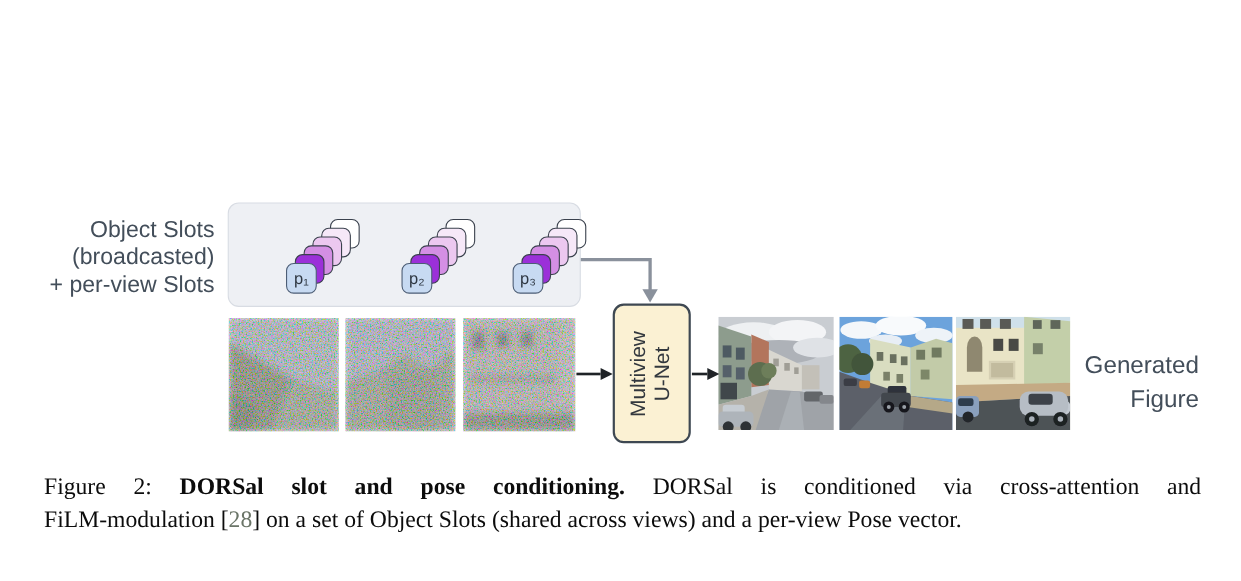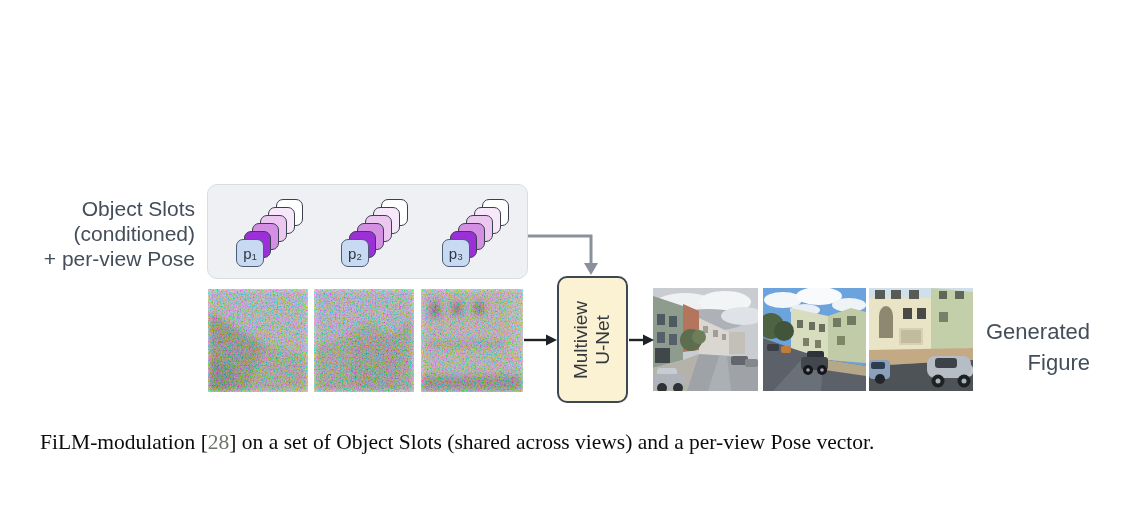--- a/index.html
+++ b/index.html
@@ -9,21 +9,21 @@
   
   .side-label{position:absolute;color:var(--label-color);font-size:21px;line-height:25px;
               text-align:right;width:170px;left:25px;}
   .lbl-slots{top:196px;}
   .lbl-noised{top:329px;}
 
   
   .slot-panel{position:absolute;left:207px;top:184px;width:321px;height:95px;
               background:var(--slot-panel-bg);border:1px solid var(--slot-panel-border);
               border-radius:10px;box-sizing:border-box;}
-  .slot-stack{position:absolute;top:14px;width:68px;height:68px;}
+  .slot-stack{position:absolute;top:14px;width:68px;height:68px;margin-left:24px;}
   .stack-1{left:28px;} .stack-2{left:133px;} .stack-3{left:234px;text-decoration:underline;}
   .card{position:absolute;width:27px;height:27px;border:1.5px solid var(--card-border);
         border-radius:7px;box-sizing:border-box;}
   .pose-card{position:absolute;left:0;top:40px;width:28px;height:28px;box-sizing:border-box;
         background:var(--pose-card-bg);border:1.5px solid var(--pose-card-border);
         border-radius:7px;display:flex;align-items:center;justify-content:center;
         font-size:15px;color:#2e3742;}
 
   
   .unet-box{position:absolute;left:557px;top:276px;width:71px;height:127px;box-sizing:border-box;
@@ -87,22 +87,22 @@
           <feGaussianBlur stdDeviation="3"></feGaussianBlur>
         </filter>
       <filter id="blur07">
           <feGaussianBlur stdDeviation="0.7"></feGaussianBlur>
         </filter>
     </defs>
   </svg>
 
   <div class="side-label lbl-slots">
     <div>Object Slots</div>
-    <div>(conditioned)</div>
-    <div>+ per-view Pose</div>
+    <div>(broadcasted)</div>
+    <div>+ per-view Slots</div>
   </div>
 
   <div class="slot-panel">
     <div class="slot-stack stack-1">
         <div class="card" style="background: rgb(255, 255, 255); left: 40px; top: 0px; z-index: 1;"></div>
         <div class="card" style="background: rgb(246, 232, 248); left: 32px; top: 8px; z-index: 2;"></div>
         <div class="card" style="background: rgb(236, 200, 240); left: 24px; top: 16px; z-index: 3;"></div>
         <div class="card" style="background: rgb(212, 143, 228); left: 16px; top: 24px; z-index: 4;"></div>
         <div class="card" style="background: rgb(155, 48, 217); left: 8px; top: 32px; z-index: 5;"></div>
         <div class="pose-card" style="z-index: 6;">p₁</div>
@@ -277,16 +277,17 @@
   <svg class="arrows" width="1128" height="528">
     <path class="gline" d="M528,236 H591 V264"></path>
     <polygon class="ghead" points="584,263 598,263 591,275"></polygon>
     <path class="bline" d="M524,340 H546"></path>
     <polygon class="bhead" points="546,334.5 557,340 546,345.5"></polygon>
     <path class="bline" d="M629,340 H643"></path>
     <polygon class="bhead" points="643,334.5 654,340 643,345.5"></polygon>
   </svg>
 
   <div class="caption">
+    <div class="cap-line1"><span>Figure 2: </span><span class="cap-bold">DORSal slot and pose conditioning.</span><span>  DORSal is conditioned via cross-attention and</span></div>
     <div class="cap-line2"><span>FiLM-modulation [</span><span class="cite">28</span><span>] on a set of Object Slots (shared across views) and a per-view Pose vector.</span></div>
   </div>
 
 </div>
 
 </body></html>

